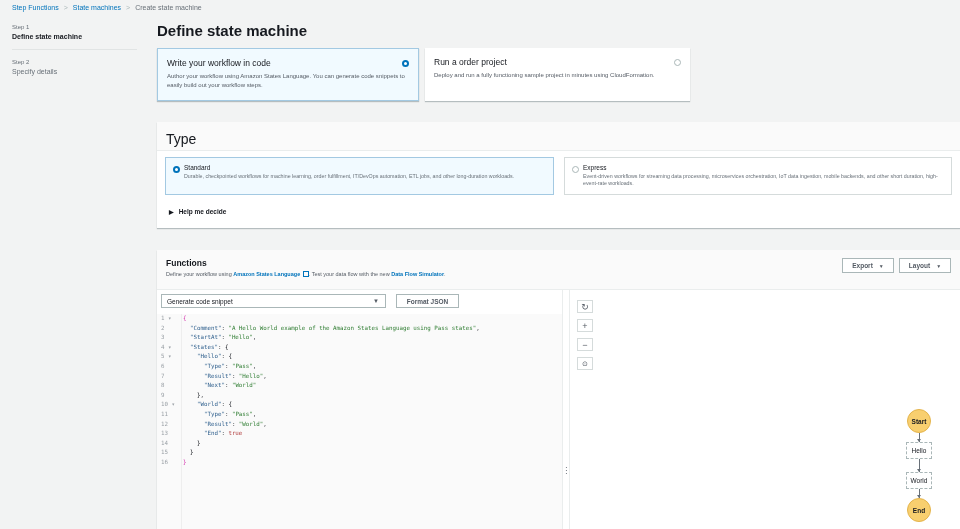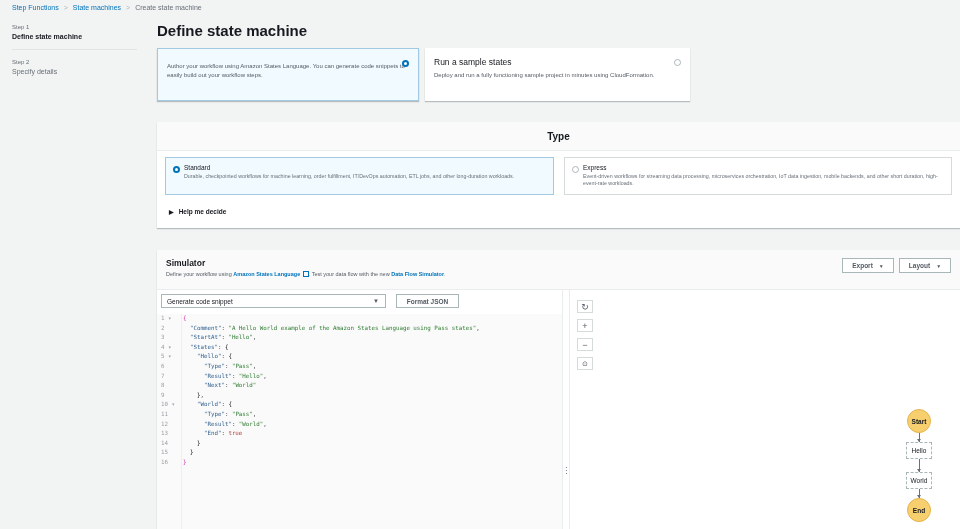--- a/index.html
+++ b/index.html
@@ -21,21 +21,21 @@
   .tile.t2 { width: 262px; background: #f1faff; border: 1px solid #a3c9e2; }
   .tile.t3 { width: 265px; }
   .tile .tile-title { font-size: 8.5px; color: #16191f; }
   .tile .tile-desc { font-size: 6px; color: #545b64; margin-top: 4px; line-height: 9px; width: 245px; }
   .tile .radio { position: absolute; right: 9px; top: 11px; width: 7px; height: 7px; border-radius: 50%; border: 1px solid #aab7b8; background: #fff; }
   .tile .radio.checked { border: 2px solid #0073bb; }
   .badge-new { display: inline-block; background: #1d8102; color: #fff; font-size: 5.5px; font-weight: bold; padding: 1px 4px; border-radius: 6px; margin-top: 1px; }
   .panel { position: absolute; left: 157px; background: #fff; box-shadow: 0 1px 1px rgba(0,28,36,.25); }
   .type-panel { top: 122px; width: 803px; height: 106px; }
   .panel-header { background: #fafafa; border-bottom: 1px solid #eaeded; }
-  .type-panel .panel-header { height: 29px; padding: 9px 9px; font-size: 10px; font-weight: bold; text-align: center; }
+  .type-panel .panel-header { height: 29px; padding: 9px 9px; font-size: 14px; font-weight: normal; }
   .type-opt { position: absolute; top: 35px; height: 38px; border: 1px solid #d5dbdb; padding: 6px 6px 6px 18px; }
   .type-opt.std { left: 8px; width: 389px; background: #f1faff; border-color: #a3c9e2; }
   .type-opt.exp { left: 407px; width: 388px; }
   .type-opt .radio { position: absolute; left: 7px; top: 8px; width: 7px; height: 7px; border-radius: 50%; border: 1px solid #aab7b8; background: #fff; }
   .type-opt .radio.checked { border: 2px solid #0073bb; }
   .type-opt .opt-title { font-size: 6.5px; color: #16191f; }
   .type-opt .opt-desc { font-size: 5.3px; color: #687078; margin-top: 2px; line-height: 7px; }
   .help { position: absolute; left: 12px; top: 86px; font-size: 6.5px; font-weight: bold; color: #16191f; display: flex; align-items: center; gap: 5px; }
   .help .caret { font-size: 6px; }
   .def-panel { top: 250px; width: 803px; height: 279px; }
@@ -88,25 +88,26 @@
   <div>
     <div class="step-label">Step 2</div>
     <div class="step-title muted">Specify details</div>
   </div>
 </aside>
 
 <h1 class="page-title">Define state machine</h1>
 
 <div class="tiles">
   <div class="tile t2">
+    <div class="tile-title">Write your workflow in code</div>
     <div class="tile-desc">Author your workflow using Amazon States Language. You can generate code snippets to easily build out your workflow steps.</div>
     <span class="radio checked"></span>
   </div>
   <div class="tile t3">
-    <div class="tile-title">Run a sample states</div>
+    <div class="tile-title">Run a order project</div>
     <div class="tile-desc">Deploy and run a fully functioning sample project in minutes using CloudFormation.</div>
     <span class="radio"></span>
   </div>
 </div>
 
 <section class="panel type-panel">
   <div class="panel-header">Type</div>
   <div class="type-opt std">
     <span class="radio checked"></span>
     <div class="opt-title">Standard</div>
@@ -118,21 +119,21 @@
     <div class="opt-desc">Event-driven workflows for streaming data processing, microservices orchestration, IoT data ingestion, mobile backends, and other short duration, high-event-rate workloads.</div>
   </div>
   <div class="help">
     <span class="caret">▶</span>
     <span>Help me decide</span>
   </div>
 </section>
 
 <section class="panel def-panel">
   <div class="panel-header">
-    <div class="def-title">Simulator</div>
+    <div class="def-title">Functions</div>
     <div class="def-desc">
       <span>Define your workflow using </span><span class="lnk">Amazon States Language</span>
       <span class="ext-icon"></span><span>. Test your data flow with the new </span><span class="lnk">Data Flow Simulator</span><span>.</span>
     </div>
     <div class="hdr-btn export">
       <span>Export</span>
       <span class="tri">▼</span>
     </div>
     <div class="hdr-btn layout">
       <span>Layout</span>

